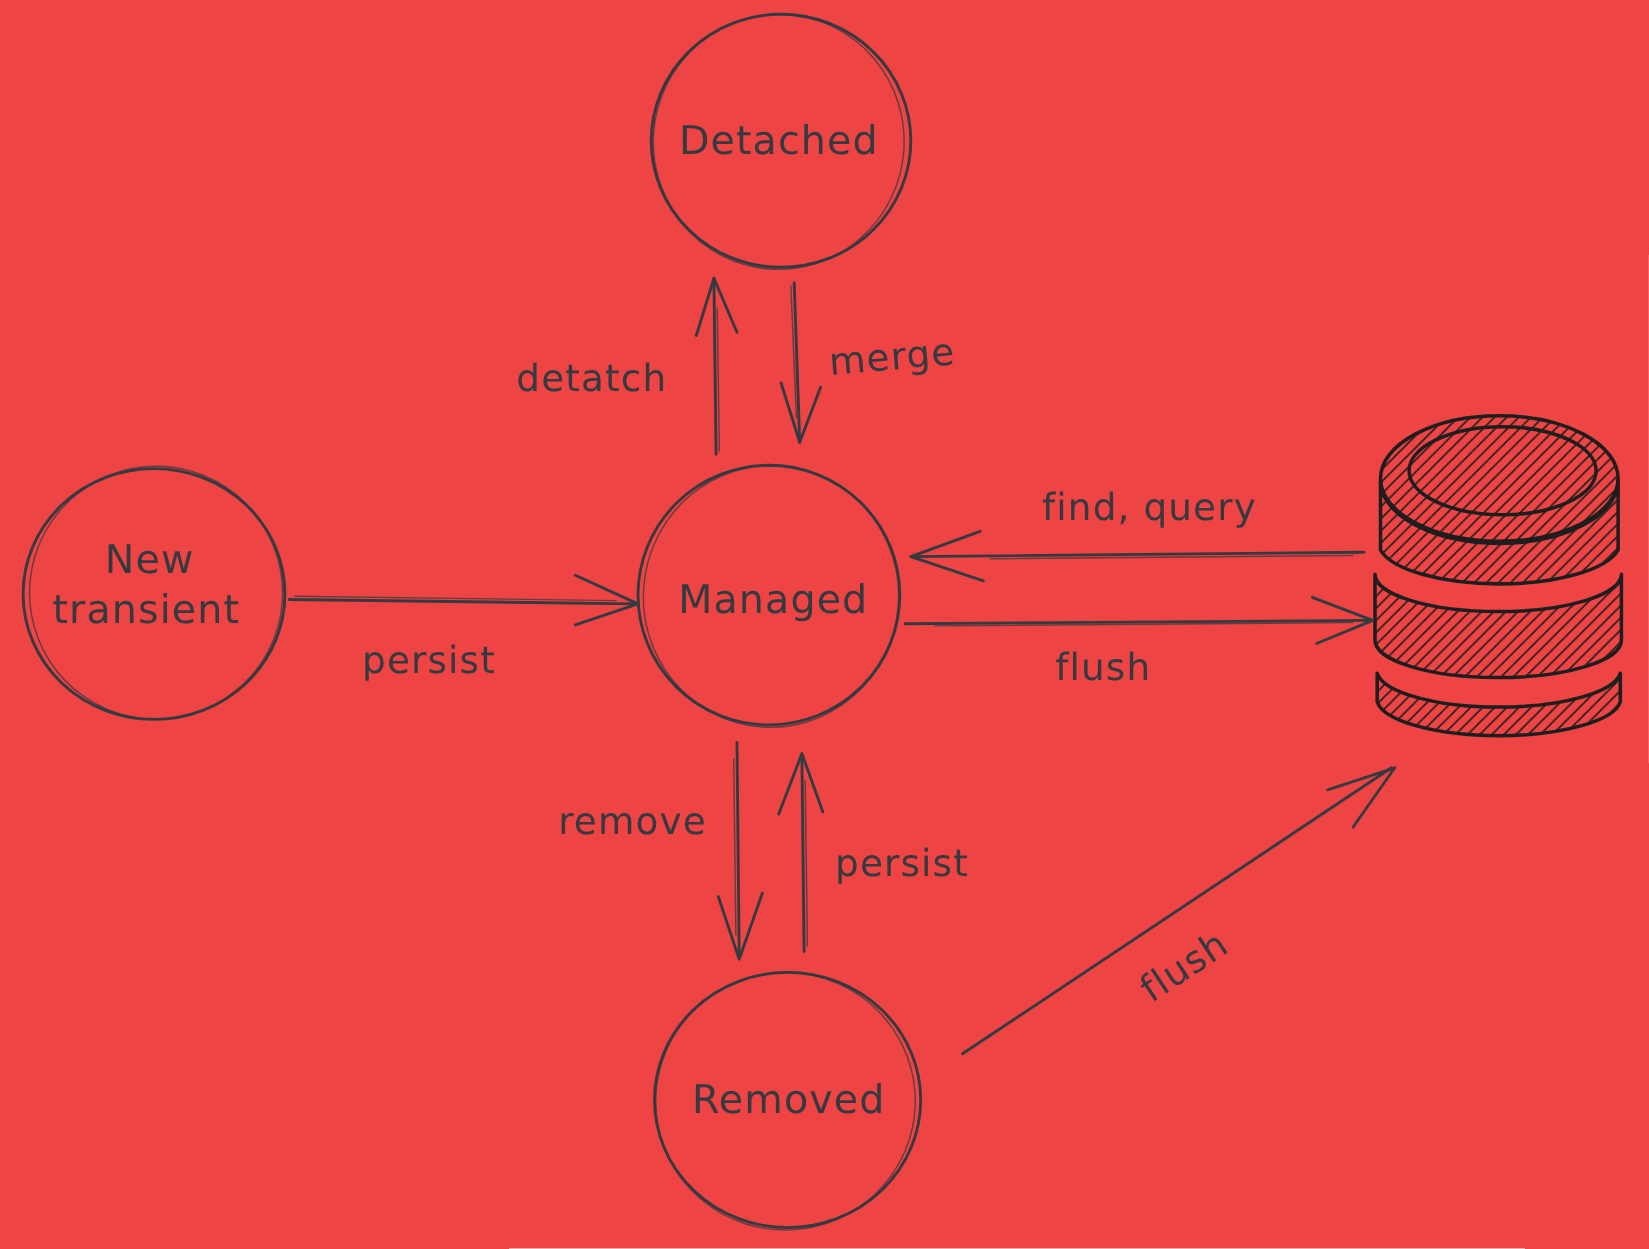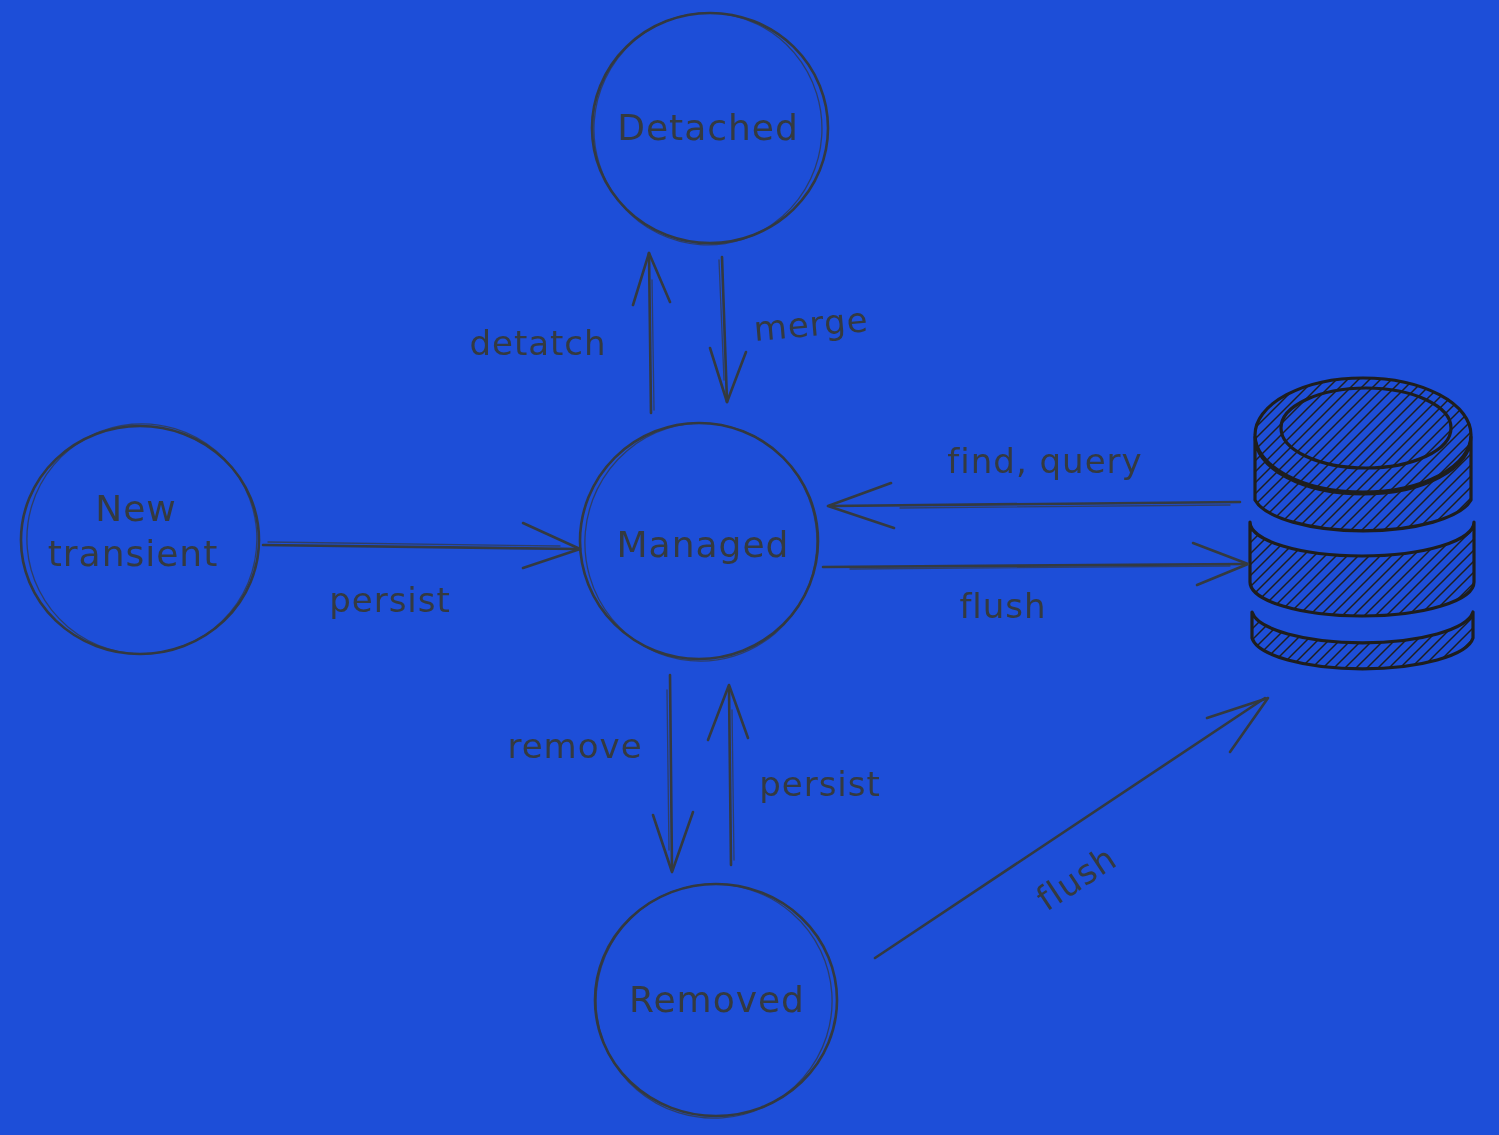--- a/index.html
+++ b/index.html
@@ -7,21 +7,21 @@
     padding: 0;
     background: #ffffff;
     width: 1499px;
     height: 1135px;
     overflow: hidden;
   }
   .stage {
     position: relative;
     width: 1499px;
     height: 1135px;
-    background: #1d4ed8;
+    background: #ef4444;
   }
   svg { display: block; }
   .node-label {
     font-family: "DejaVu Sans", sans-serif;
     font-size: 36px;
     fill: #343a40;
     letter-spacing: 1px;
   }
   .edge-label {
     font-family: "DejaVu Sans", sans-serif;

